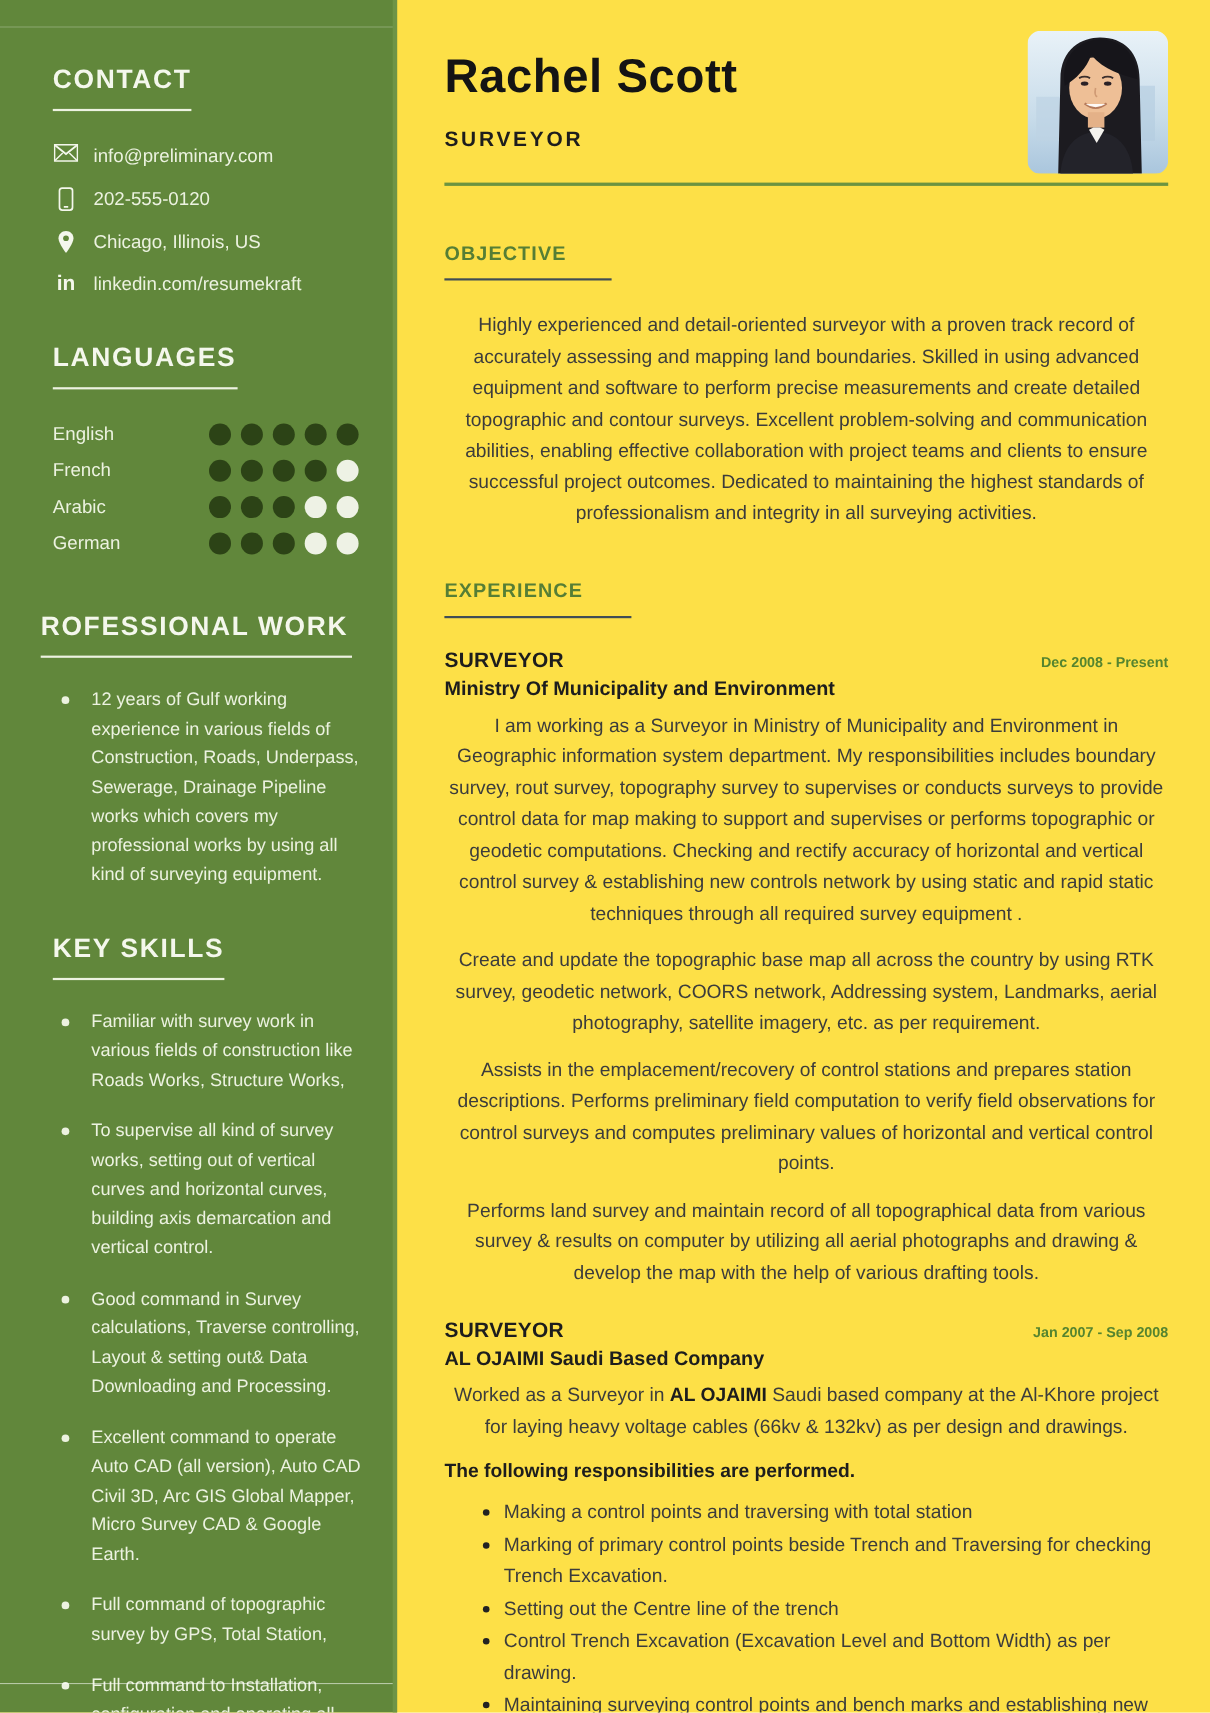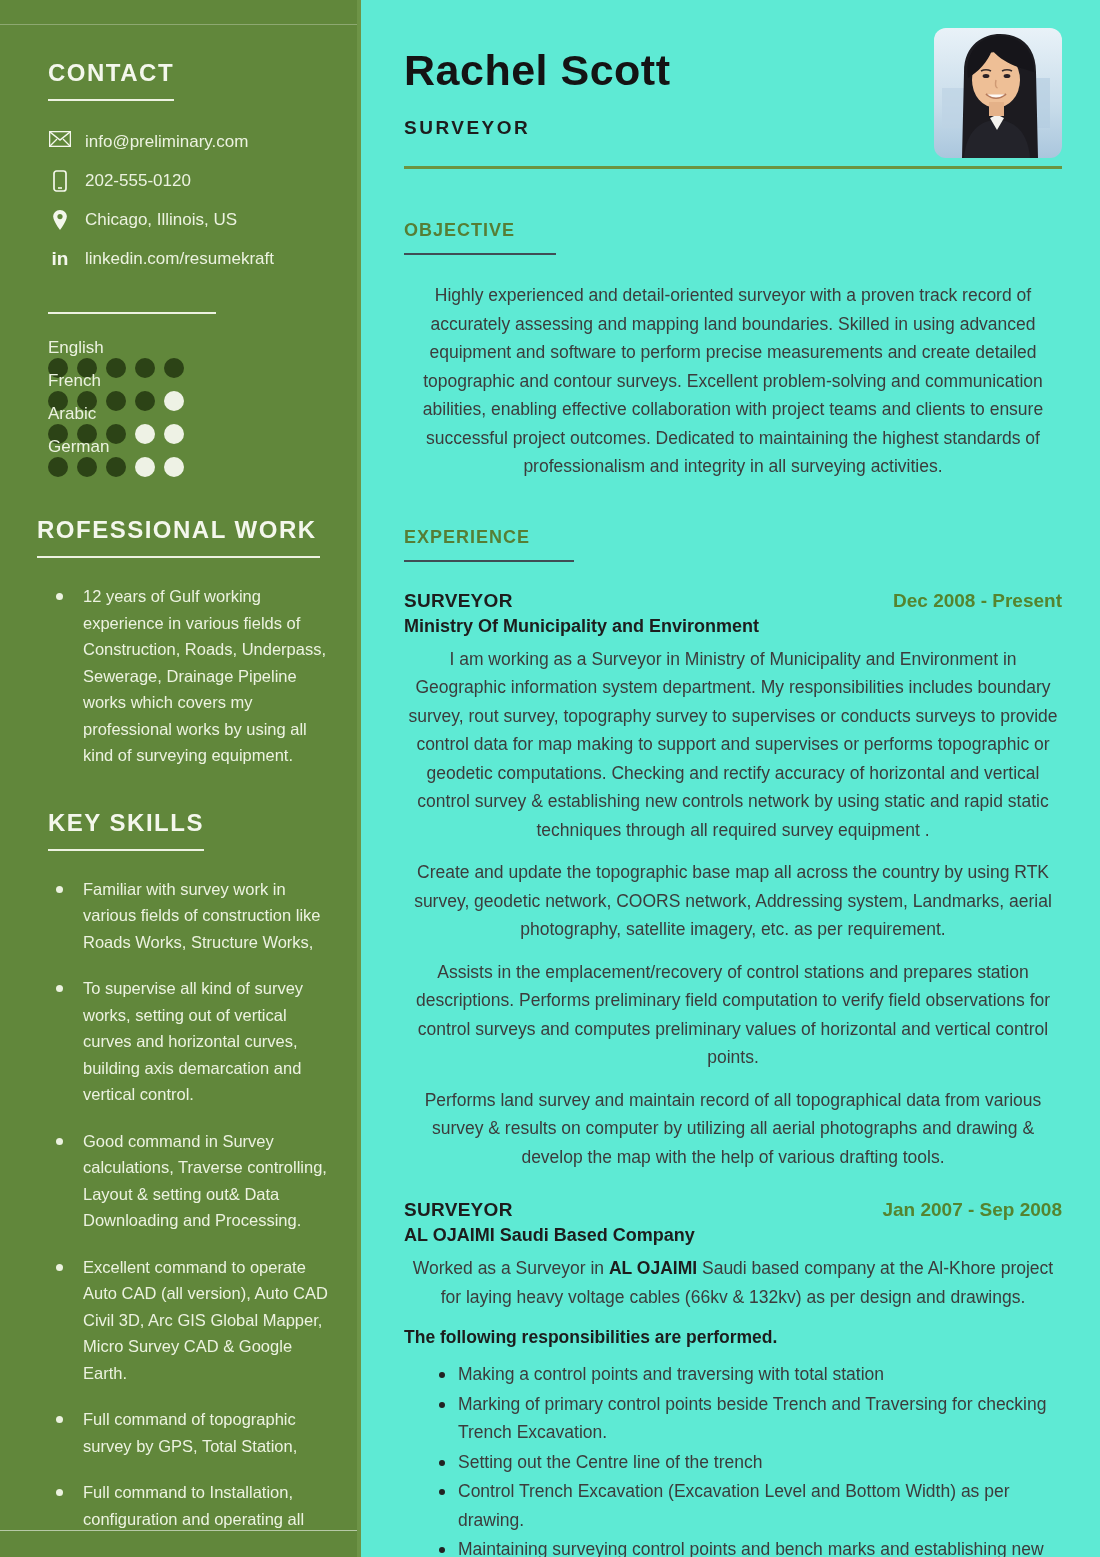--- a/index.html
+++ b/index.html
@@ -1,19 +1,19 @@
 <!DOCTYPE html>
 <html><head>
 <meta charset="utf-8">
 <style>
   * { margin:0; padding:0; box-sizing:border-box; }
   html,body { background:#ffffff; }
   body { font-family:"Liberation Sans", sans-serif; }
   .page {
-    width:1100px; height:1557px; margin:0 auto; background:#5eead4;
+    width:1100px; height:1557px; margin:0 auto; background:#fde047;
     display:flex; overflow:hidden; position:relative;
   }
 
   
   .sidebar {
     width:361px; flex:0 0 361px; background:#61873B; color:#ECF2E0;
     position:relative; border-right:4px solid #6E9447;
   }
   .sidebar-topline { height:25px; border-bottom:1px solid rgba(255,255,255,.28); }
   .side-section { padding:0 28px 0 48px; }
@@ -29,21 +29,21 @@
 
   .contact-block { margin-top:34px; }
   .contact-list { margin-top:30px; }
   .contact-item { display:flex; align-items:center; margin-bottom:17px; font-size:17px; }
   .contact-item .cicon { width:24px; height:22px; margin-right:13px; display:flex; align-items:flex-start; justify-content:center; flex:0 0 24px; }
   .contact-item svg { display:block; }
   .in-glyph { font-weight:bold; font-size:19px; color:#F4F7EC; letter-spacing:0; }
 
   .languages-block { margin-top:42px; }
   .lang-rows { margin-top:24px; }
-  .lang-row { display:flex; height:33px;flex-direction:column; }
+  .lang-row { display:flex; align-items:center; height:33px; }
   .lang-name { width:142px; font-size:17px; }
   .lang-dots { display:flex; gap:9px; }
   .dot { width:20px; height:20px; border-radius:50%; display:inline-block; }
   .dot.filled { background:#2C4316; }
   .dot.empty { background:#EEF2E5; }
 
   .work-block { margin-top:46px; }
   .skills-block { margin-top:40px; }
   .side-bullets { margin-top:25px; list-style:none; }
   .side-bullets li {
@@ -73,21 +73,21 @@
   .rule-experience { width:170px; }
 
   .objective-block { margin-top:50px; }
   .body-text { font-size:17.5px; line-height:28.5px; color:#3C3C3C;text-align:center; }
   .objective-text { margin-top:26px; }
 
   .experience-block { margin-top:46px; }
   .job { margin-top:28px; }
   .job-head { display:flex; justify-content:space-between; align-items:baseline; }
   .job-title { font-size:19px; font-weight:bold; color:#1d1d1d; letter-spacing:.3px; }
-  .job-dates { font-size:19px; font-weight:bold; color:#55842F; }
+  .job-dates { font-size:13px; font-weight:bold; color:#55842F; }
   .job-company { font-size:18px; font-weight:bold; color:#1d1d1d; margin-top:4px; }
   .job-paras p { margin-top:14px; }
   .bold-inline { font-weight:bold; color:#1d1d1d; }
   .resp-heading { margin-top:16px; font-size:17.5px; font-weight:bold; color:#1d1d1d; }
   .job-bullets { margin-top:12px; list-style:none; }
   .job-bullets li {
     position:relative; padding-left:23px; font-size:17.5px; line-height:28.5px; color:#3C3C3C;
     margin-bottom:1px;
   }
   .job-bullets li::before {
@@ -139,20 +139,21 @@
         <div class="contact-item">
           <span class="cicon">
             <span class="in-glyph">in</span>
           </span>
           <span>linkedin.com/resumekraft</span>
         </div>
       </div>
     </section>
 
     <section class="side-section languages-block">
+      <h2 class="side-title">LANGUAGES</h2>
       <div class="side-rule rule-languages"></div>
       <div class="lang-rows">
         <div class="lang-row">
           <span class="lang-name">English</span>
           <span class="lang-dots">
               <span class="dot filled"></span>
               <span class="dot filled"></span>
               <span class="dot filled"></span>
               <span class="dot filled"></span>
               <span class="dot filled"></span>

